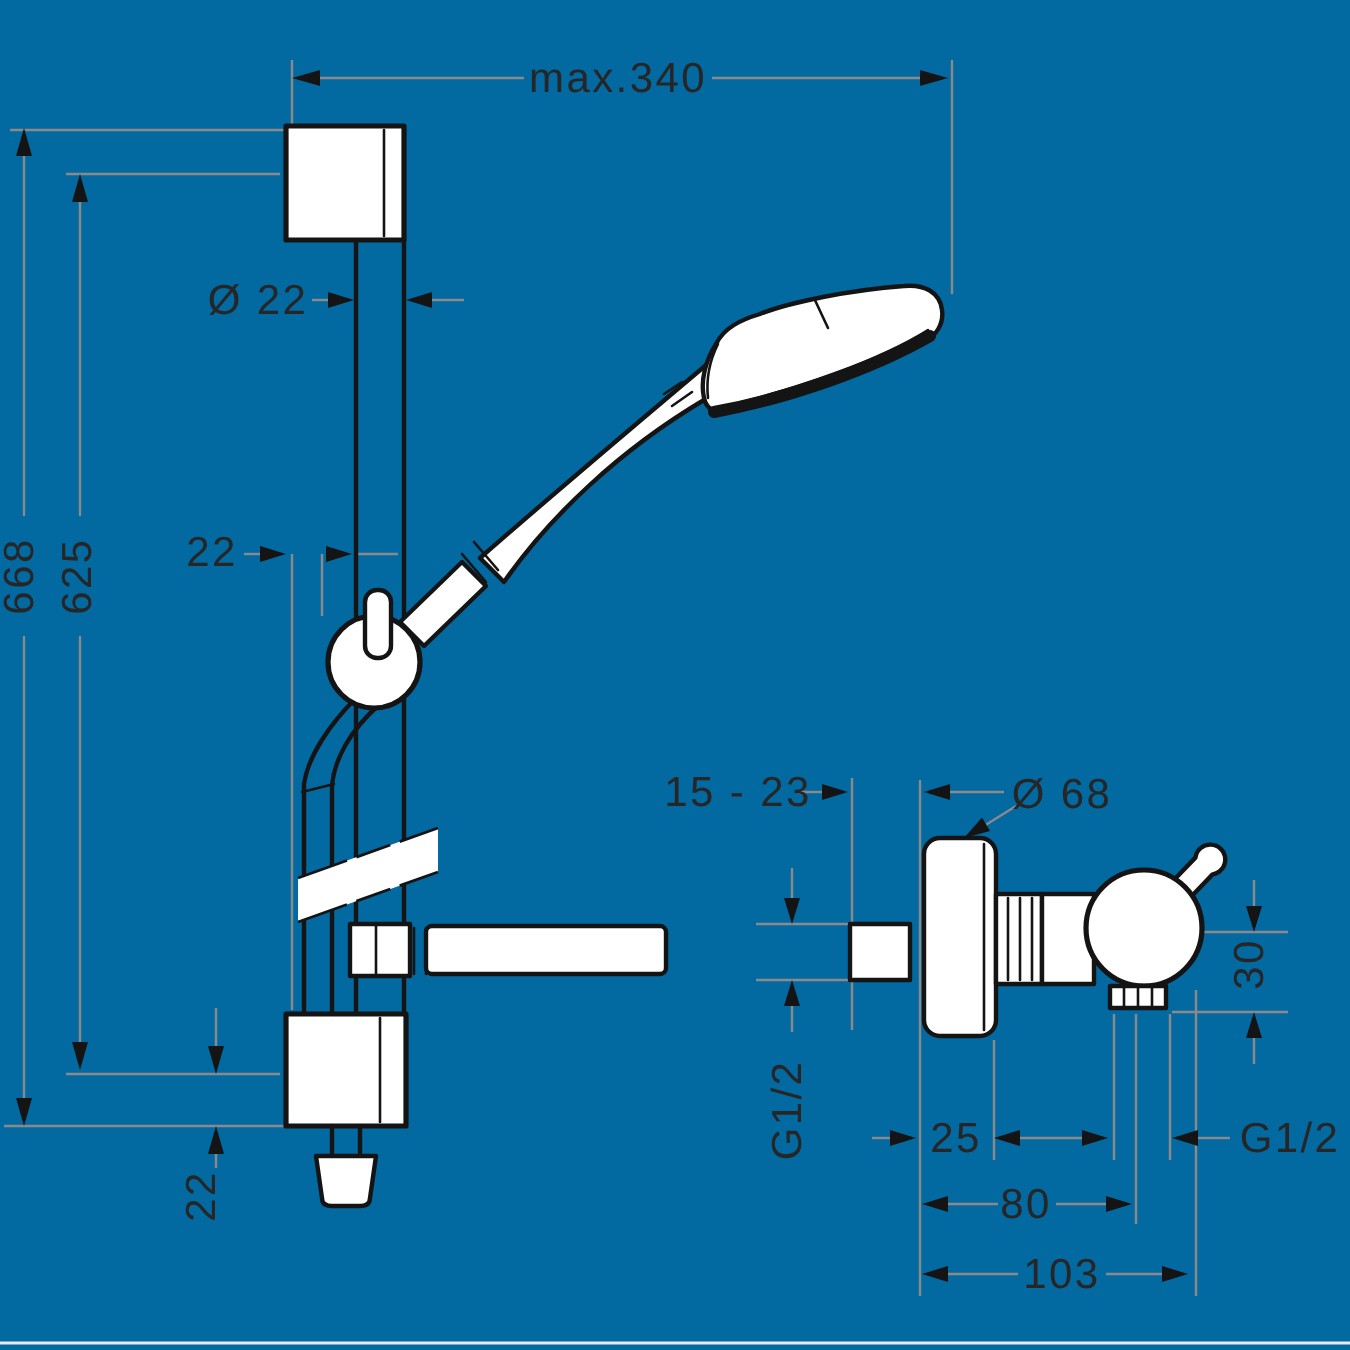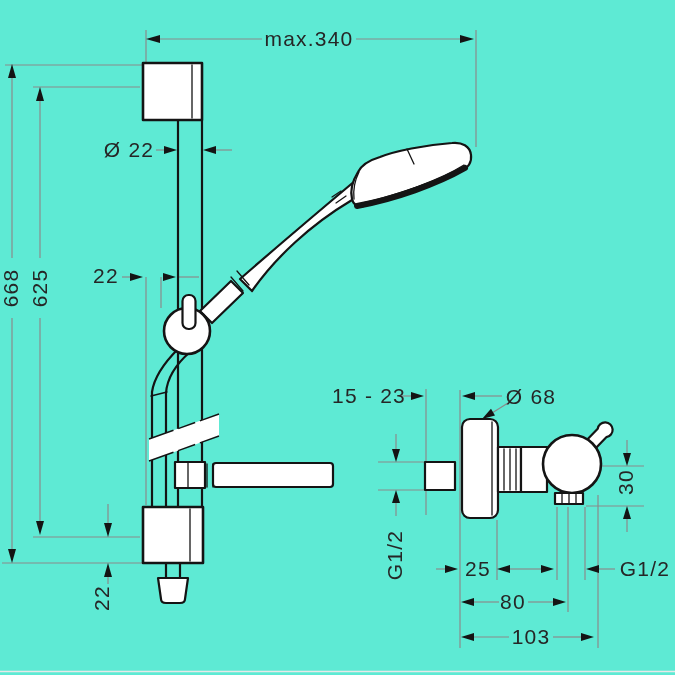--- a/index.html
+++ b/index.html
@@ -1,16 +1,16 @@
 <!DOCTYPE html>
 <html><head>
 <meta charset="utf-8">
 <style>
   html,body{margin:0;padding:0;background:#ffffff;}
-  .stage{width:675px;height:675px;background:#5eead4;position:relative;overflow:hidden;}
+  .stage{width:675px;height:675px;background:#0369a1;position:relative;overflow:hidden;}
   svg{display:block;}
   .part{fill:#ffffff;stroke:#141414;stroke-width:2.2;stroke-linejoin:round;stroke-linecap:round;}
   .part-thick{stroke-width:2.6;}
   .pline{fill:none;stroke:#141414;stroke-width:2.2;stroke-linecap:round;}
   .thin{fill:none;stroke:#141414;stroke-width:1.3;stroke-linecap:round;}
   .dim{fill:none;stroke:#8a8a8a;stroke-width:1.2;}
   .arr{fill:#141414;stroke:none;}
   .dimtext{font-family:"Liberation Sans",sans-serif;font-size:21px;fill:#262626;letter-spacing:1.2px;}
   .erase{fill:#ffffff;stroke:none;}
   .brk{fill:none;stroke:#141414;stroke-width:1.4;stroke-dasharray:26 5 18 5 40;}

